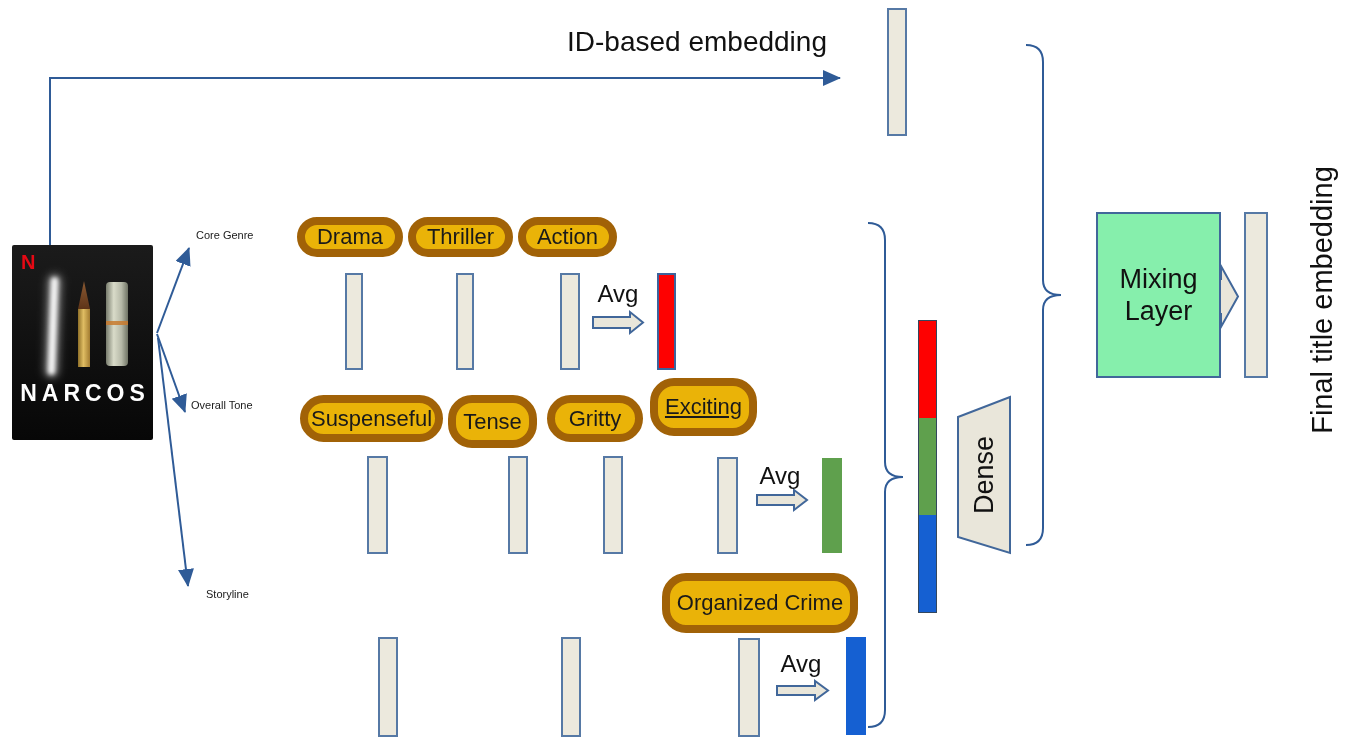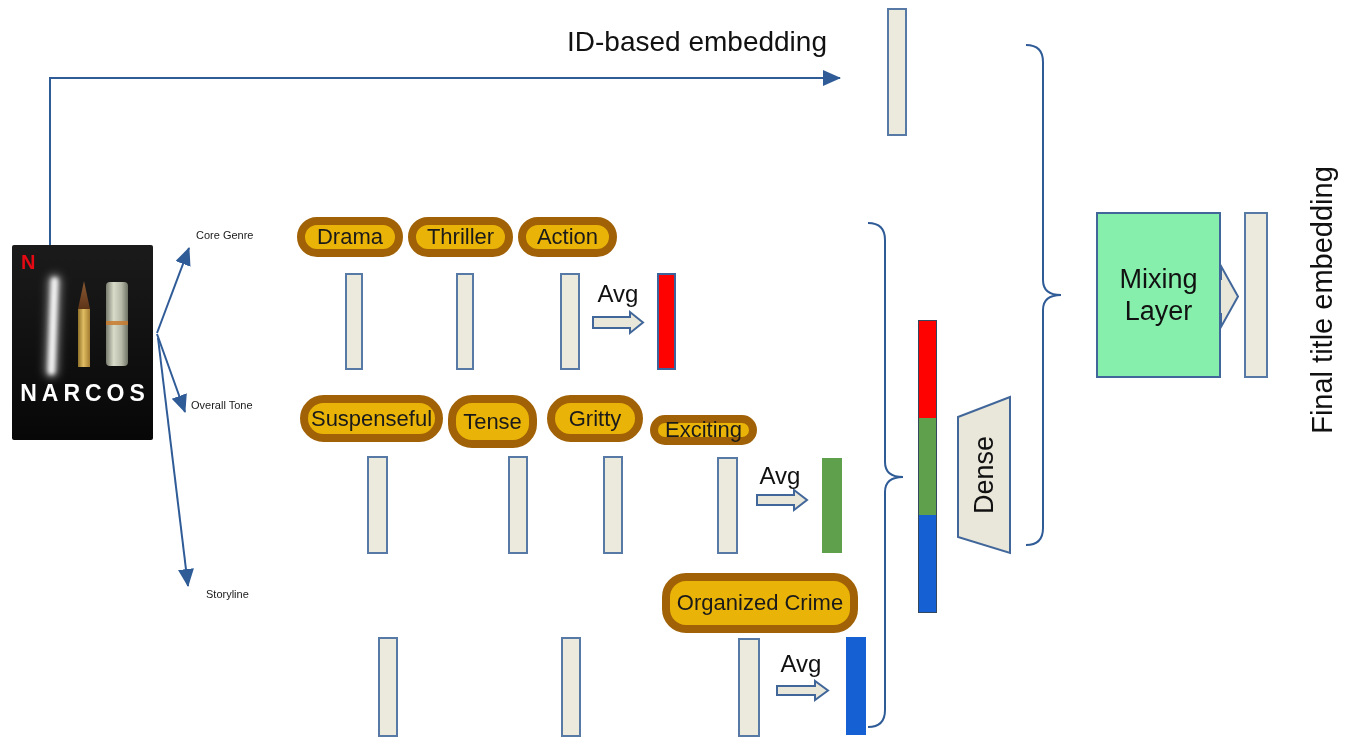--- a/index.html
+++ b/index.html
@@ -126,21 +126,21 @@
 
   <div class="ebar" style="left:345px;top:273px;width:18px;height:97px;"></div>
   <div class="ebar" style="left:456px;top:273px;width:18px;height:97px;"></div>
   <div class="ebar" style="left:560px;top:273px;width:20px;height:97px;"></div>
   <div class="avg-label" style="left:586px;top:280px;">Avg</div>
   <div class="cbar" style="left: 657px; top: 273px; width: 19px; height: 97px; background-color: rgb(254, 1, 1);"></div>
 
   <div class="pill" style="left:300px;top:395px;width:143px;height:47px;">Suspenseful</div>
   <div class="pill" style="left:448px;top:395px;width:89px;height:53px;">Tense</div>
   <div class="pill" style="left:547px;top:395px;width:96px;height:47px;">Gritty</div>
-  <div class="pill" style="left:650px;top:415px;width:107px;height:30px;">Exciting</div>
+  <div class="pill" style="left:650px;top:378px;width:107px;height:58px;text-decoration:underline;">Exciting</div>
 
   <div class="ebar" style="left:367px;top:456px;width:21px;height:98px;"></div>
   <div class="ebar" style="left:508px;top:456px;width:20px;height:98px;"></div>
   <div class="ebar" style="left:603px;top:456px;width:20px;height:98px;"></div>
   <div class="ebar" style="left:717px;top:457px;width:21px;height:97px;"></div>
   <div class="avg-label" style="left:748px;top:462px;">Avg</div>
   <div class="cbar noborder" style="left: 822px; top: 458px; width: 20px; height: 95px; background-color: rgb(95, 160, 77);"></div>
 
   <div class="pill" style="left:662px;top:573px;width:196px;height:60px;">Organized Crime</div>
 

